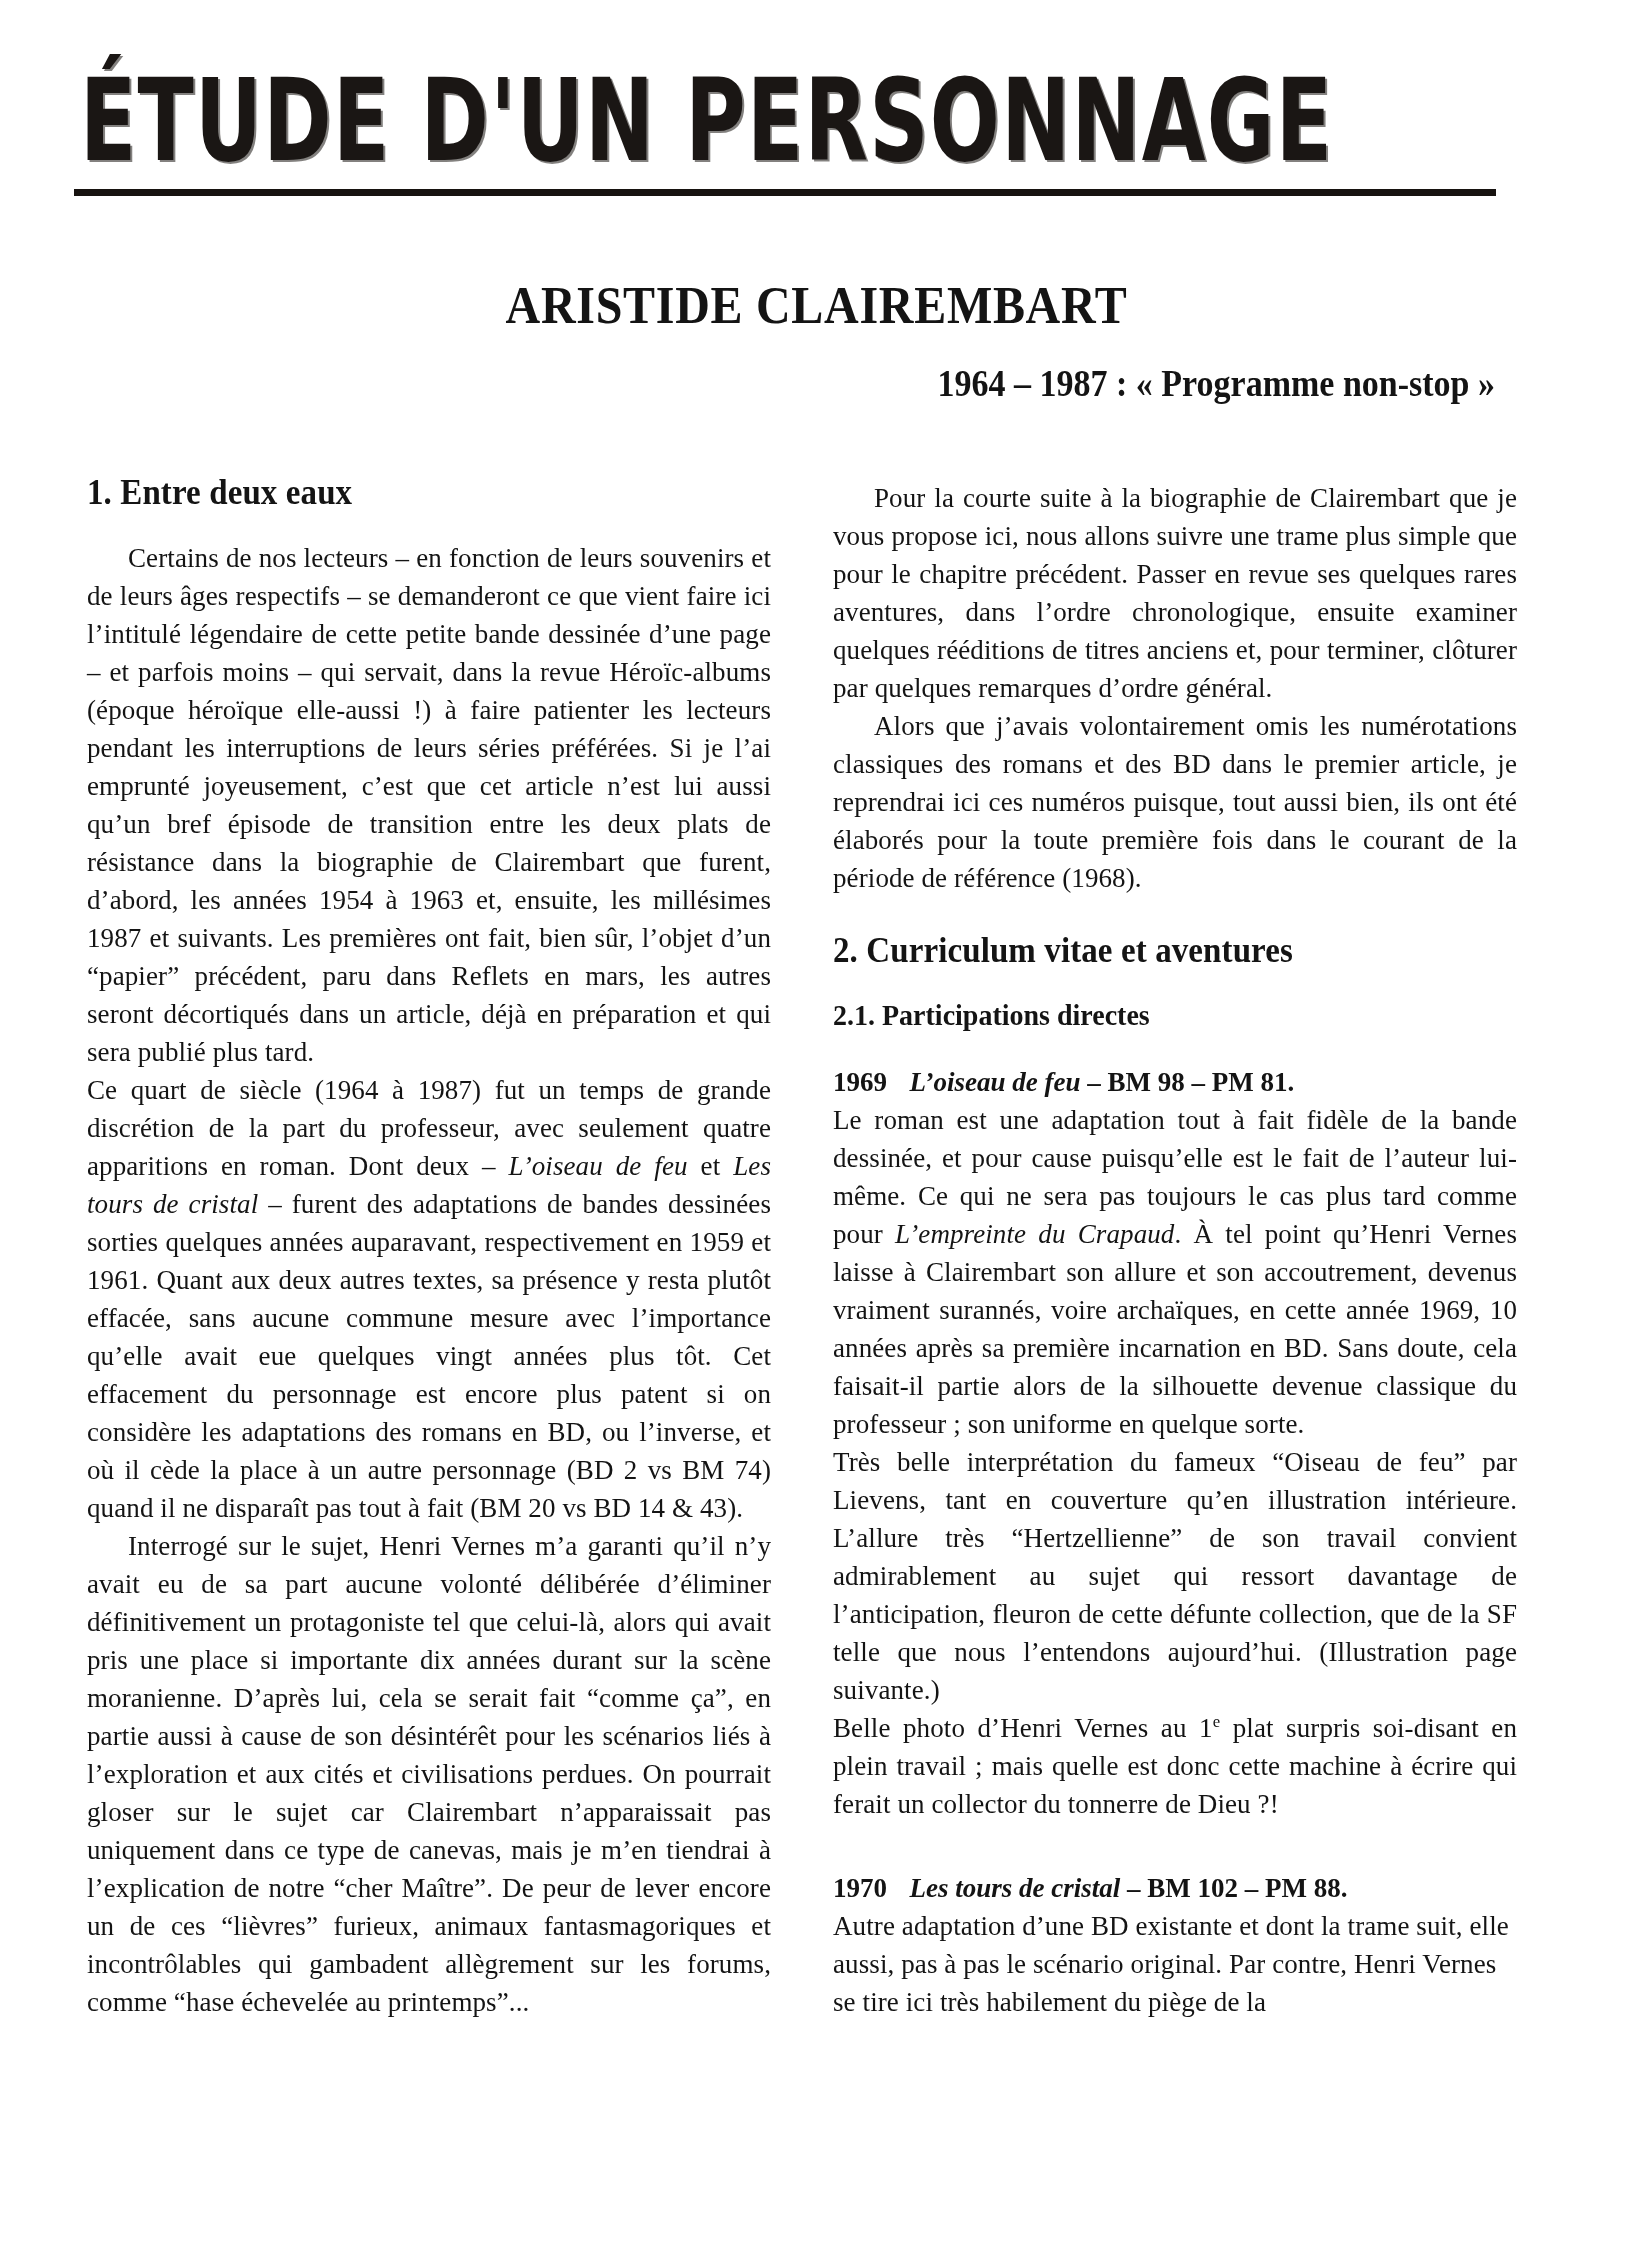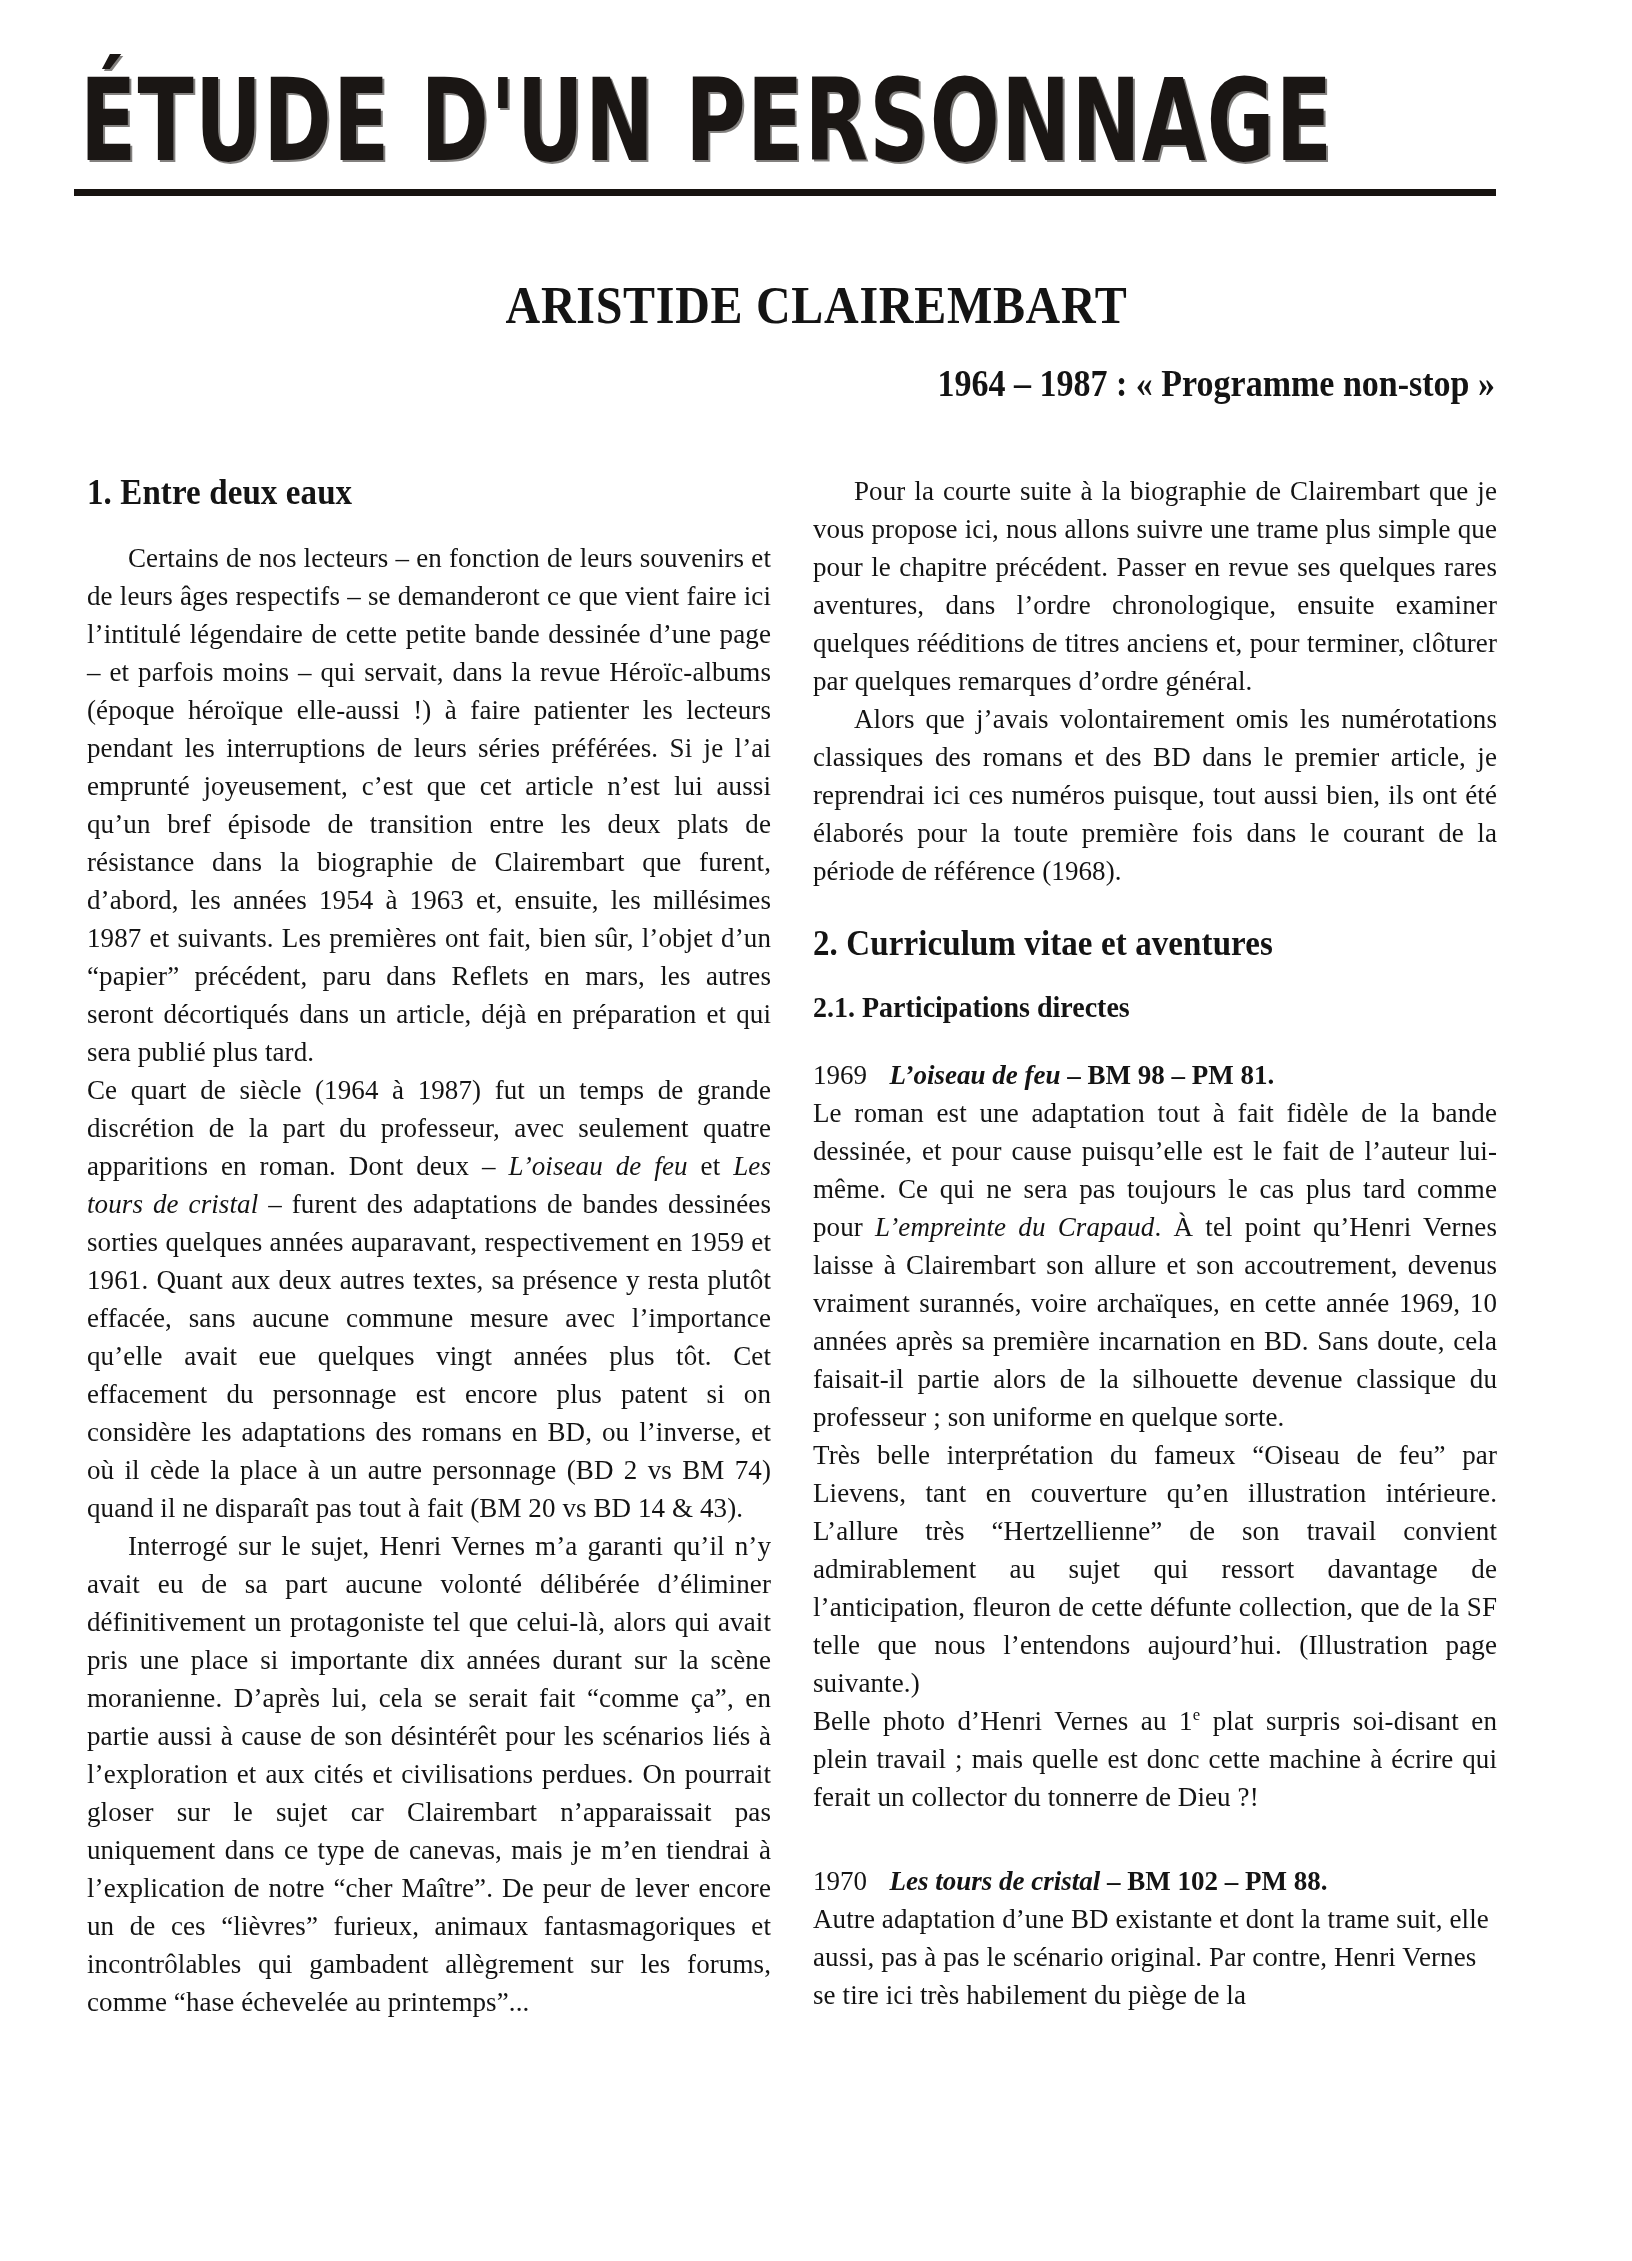--- a/index.html
+++ b/index.html
@@ -86,22 +86,22 @@
     transform-origin: right top;
   }
 
   
   .columns {
     position: absolute;
     left: 87px;
     top: 472px;
     width: 1410px;
     display: flex;
-    gap: 42px;
-    align-items: flex-start;
+    gap: 62px;
+    align-items: flex-end;
   }
   .col {
     width: 684px;
     flex: 0 0 684px;
   }
 
   .h1 {
     font-family: "Liberation Serif", "DejaVu Serif", serif;
     font-weight: 700;
     font-size: 33px;
@@ -133,21 +133,21 @@
   }
   p.indent { text-indent: 41px; }
   p.last-left { text-align: left; }
 
   .entry {
     margin: 0;
     font-size: 27px;
     line-height: 38px;
     font-weight: 700;
   }
-  .entry .year { font-weight: 400; }
+  .entry .year { font-weight: 700; }
   .entry .sep { display: inline-block; width: 22.5px; }
   .entry .work { font-weight: 700; font-style: italic; }
 
   .it { font-style: italic; }
   sup.ord { font-size: 0.62em; vertical-align: super; line-height: 0; }
 
   .gap-sm { height: 14.6px; }
   .gap-lg { height: 46px; }
 </style>
 </head>

